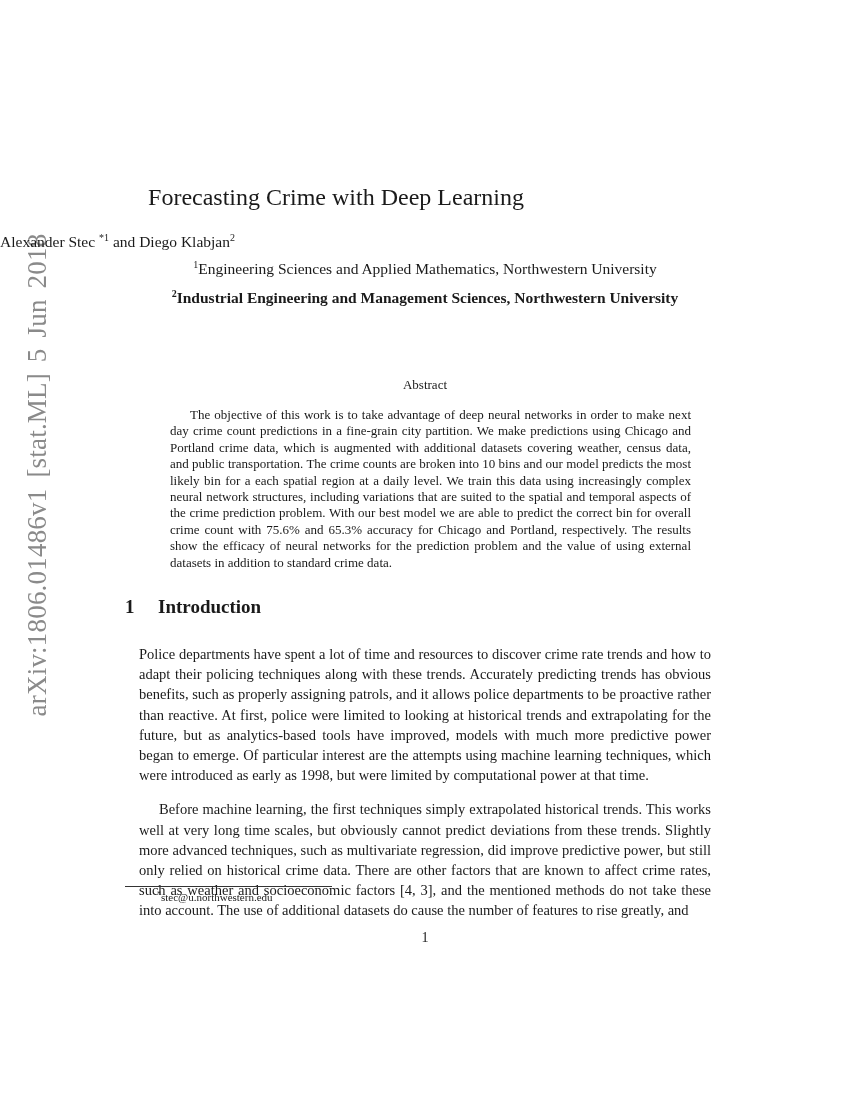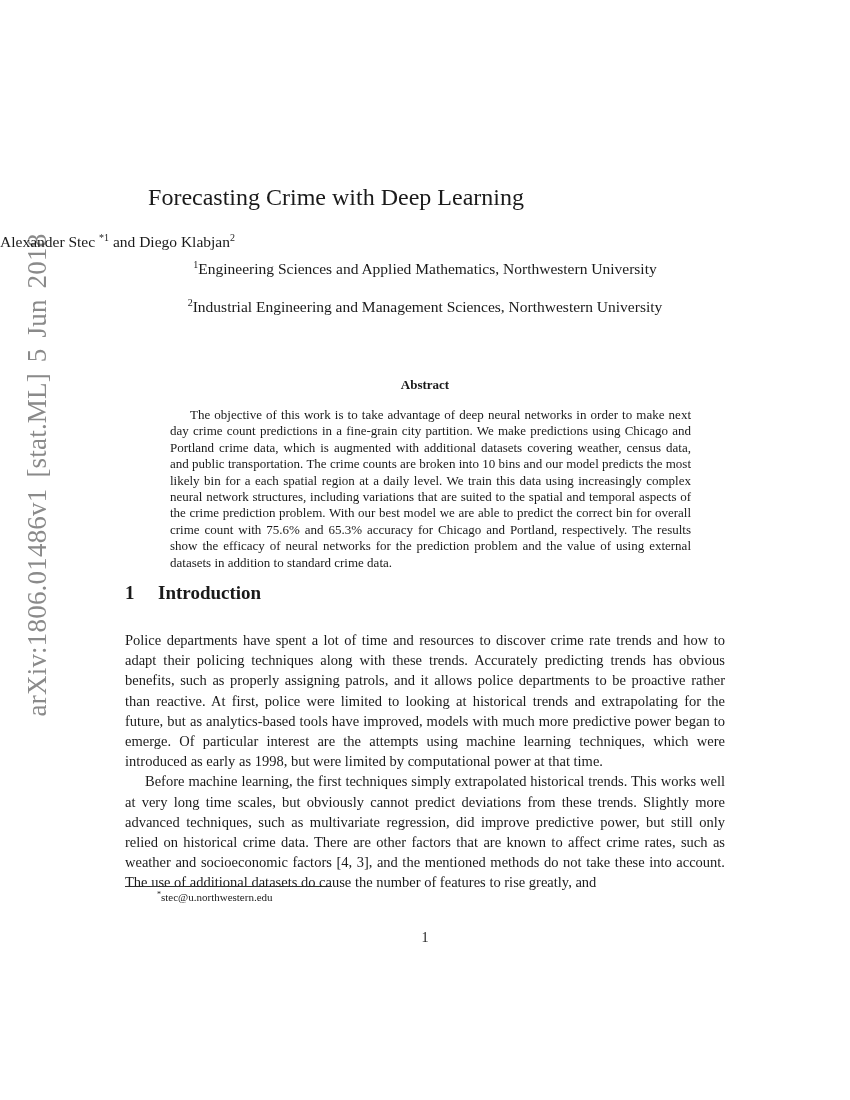--- a/index.html
+++ b/index.html
@@ -55,60 +55,60 @@
       line-height: 0;
     }
     .affil {
       position: absolute;
       left: 0;
       width: 850px;
       text-align: center;
       font-size: 15.5px;
     }
     .affil.a1 { top: 260px; }
-    .affil.a2 { top: 298px; }
+    .affil.a2 { top: 289px; font-weight: bold; }
     .abstract-heading {
       position: absolute;
       top: 377px;
       left: 0;
       width: 850px;
       text-align: center;
       font-size: 13px;
-      font-weight: bold;
+      font-weight: normal;
     }
     .abstract-body {
       position: absolute;
       top: 403px;
       left: 166px;
       width: 521px;
       font-size: 13px;
       line-height: 16.4px;
       text-align: justify;
       text-indent: 20px;
       margin: 4px;
     }
     .section-heading {
       position: absolute;
-      top: 582px;
+      top: 596px;
       left: 125px;
       font-size: 19px;
       font-weight: bold;
     }
     .section-heading .num {
       display: inline-block;
       width: 33px;
     }
     .intro {
       position: absolute;
       top: 630px;
       left: 125px;
       width: 600px;
     }
     .intro p {
-      margin: 0;
+      margin: 14px;
       font-size: 14.5px;
       line-height: 20.2px;
       text-align: justify;
     }
     .intro p.indent {
       text-indent: 20px;
     }
     .footnote-rule {
       position: absolute;
       top: 886px;

